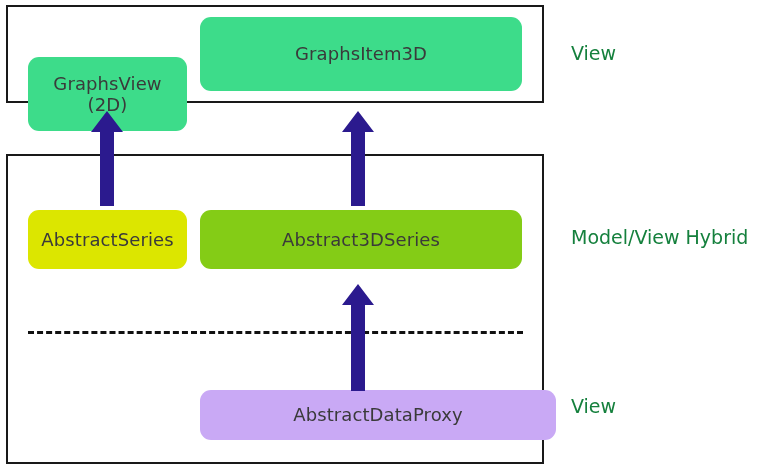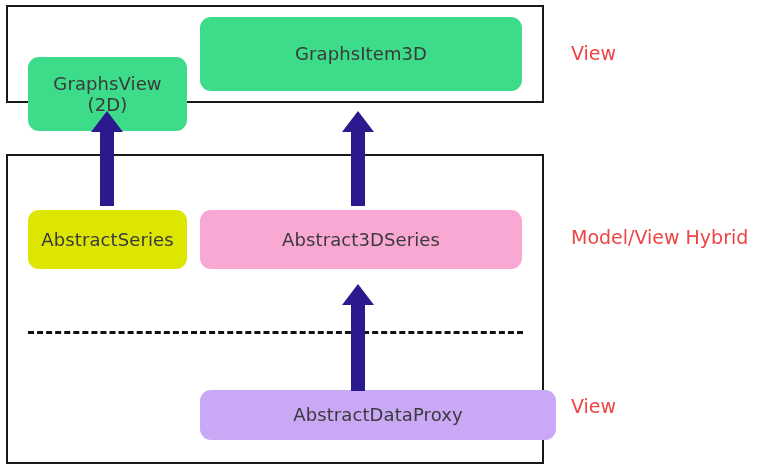--- a/index.html
+++ b/index.html
@@ -80,21 +80,21 @@
     top: 210px;
     width: 159px;
     height: 59px;
     background: #dce600;
   }
   #node-abstract3dseries {
     left: 200px;
     top: 210px;
     width: 322px;
     height: 59px;
-    background: #f9a8d4;
+    background: #84cc16;
   }
   #node-abstractdataproxy {
     left: 200px;
     top: 390px;
     width: 356px;
     height: 50px;
     background: #c9a9f5;
   }
 
   
@@ -130,21 +130,21 @@
     left: 28px;
     top: 331px;
     width: 495px;
     height: 0;
     border-top: 3px dashed #111111;
   }
 
   
   .layer-label {
     position: absolute;
-    color: #ef4444;
+    color: #15803d;
     font-size: 19px;
     line-height: 1;
     white-space: nowrap;
   }
   #label-view {
     left: 571px;
     top: 44px;
   }
   #label-hybrid {
     left: 571px;

